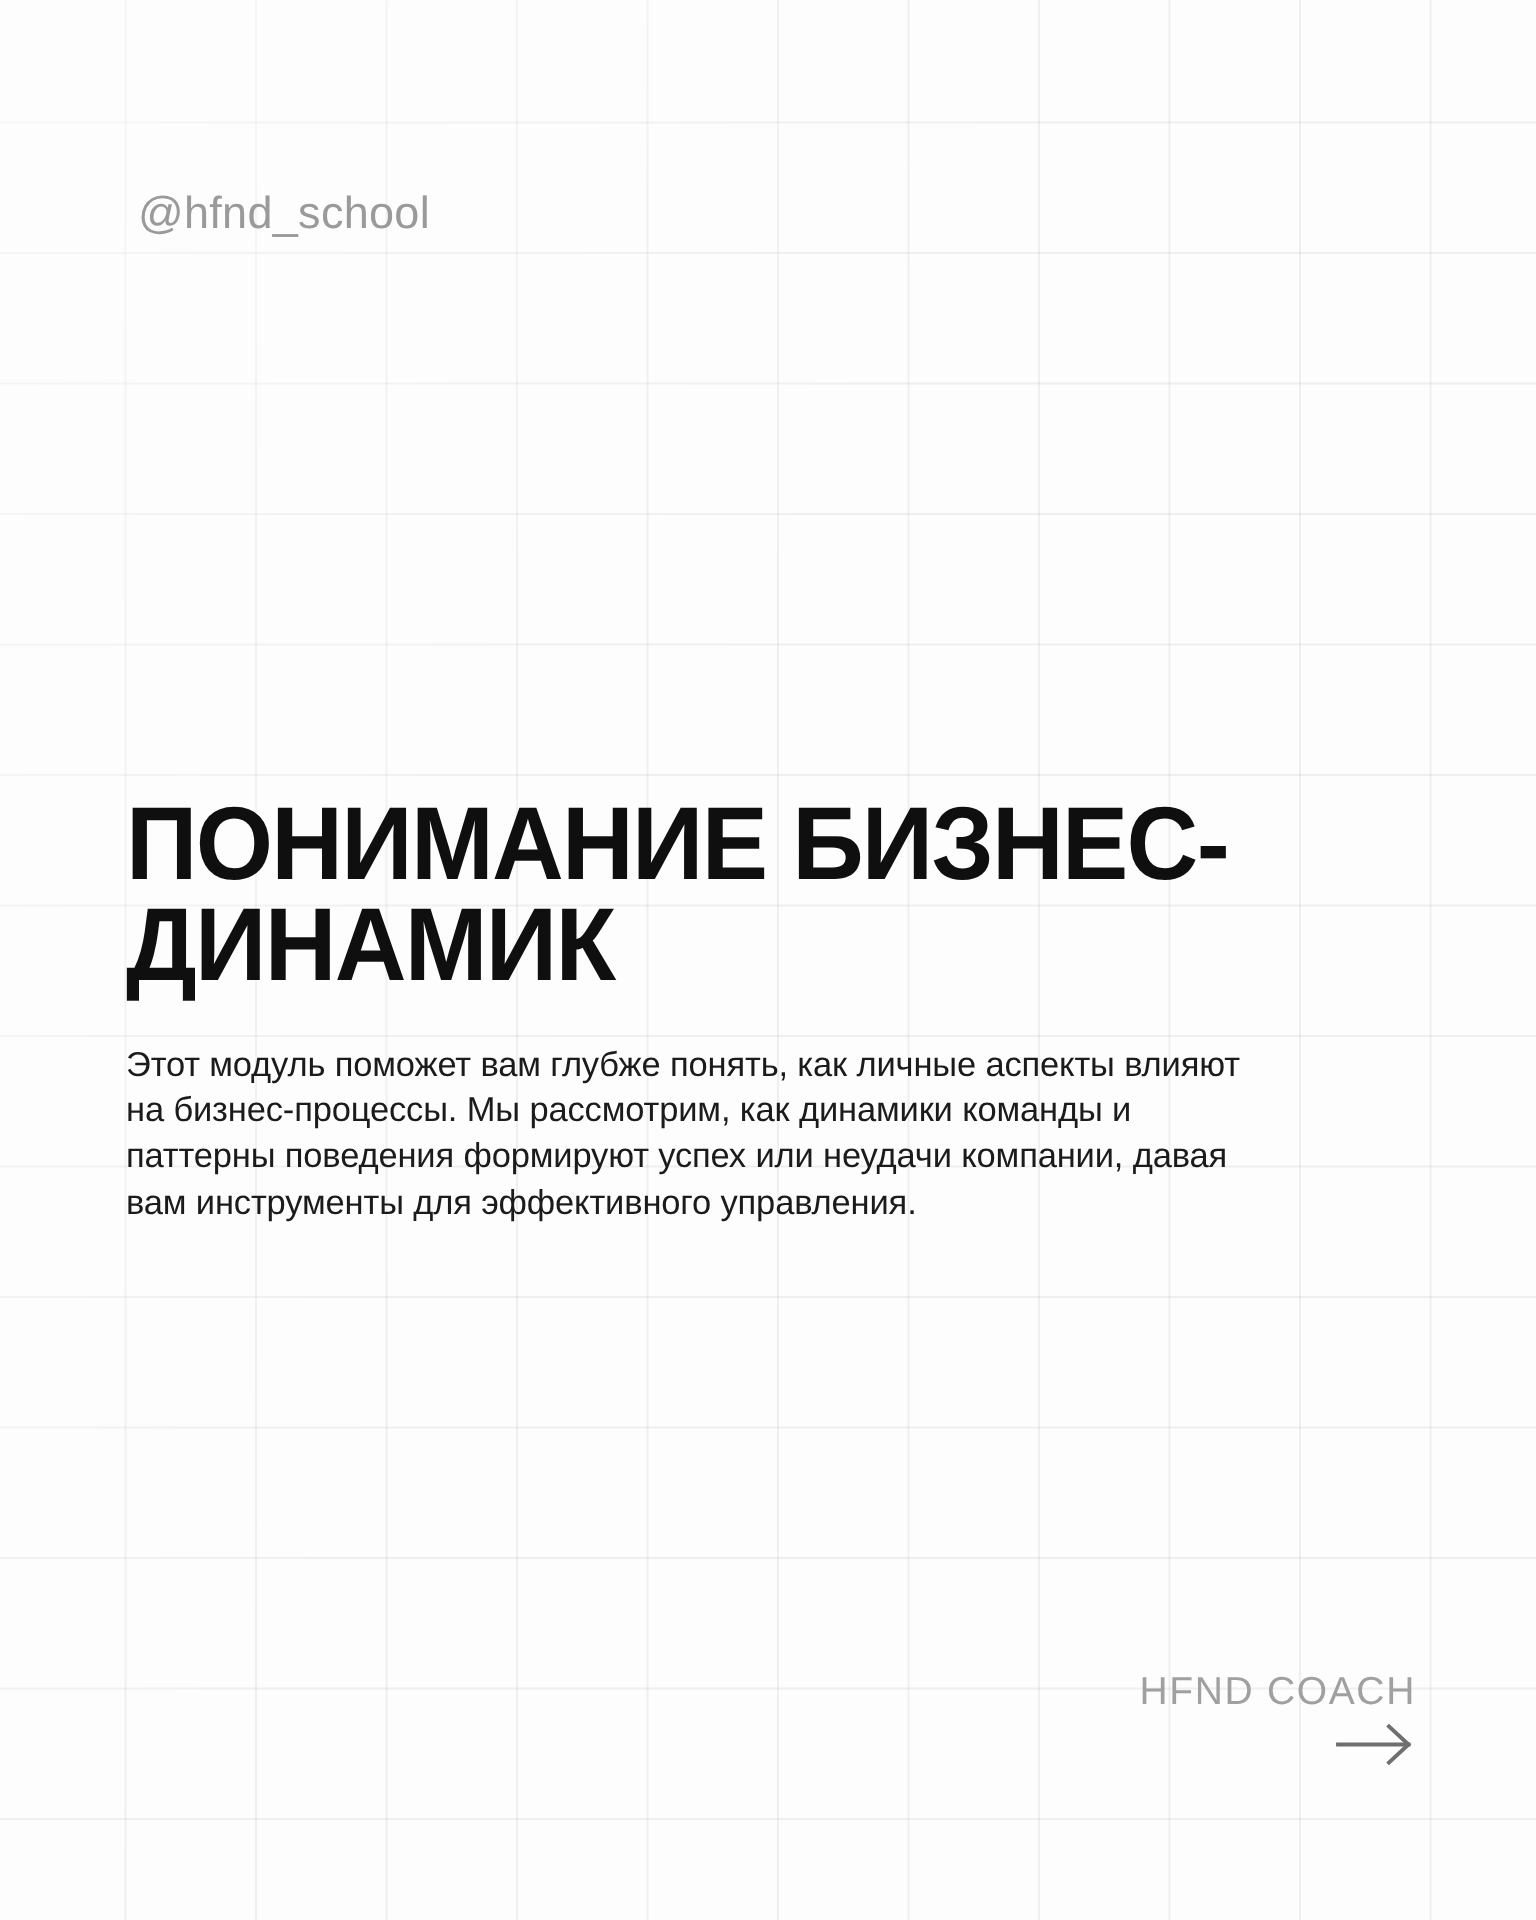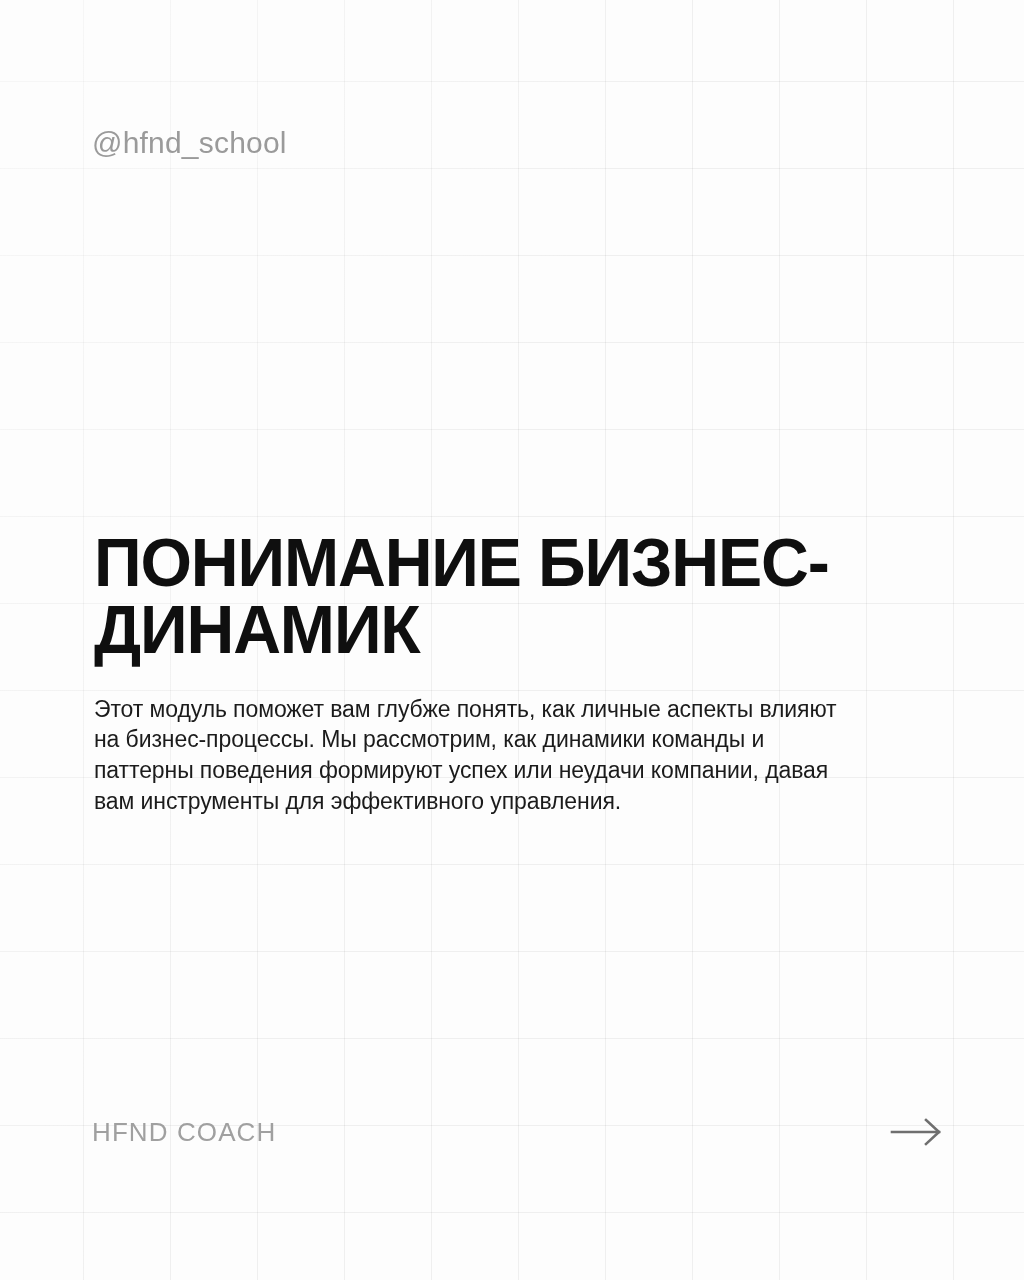--- a/index.html
+++ b/index.html
@@ -51,21 +51,21 @@
     left: 92px;
     top: 126px;
     font-size: 30px;
     letter-spacing: 0.2px;
     color: #9a9a9a;
     font-weight: 400;
   }
 
   .main-block {
     position: absolute;
-    left: 94px;
+    left: 84px;
     top: 530px;
     width: 850px;
   }
 
   .headline {
     margin: 0;
     font-size: 69px;
     line-height: 0.97;
     font-weight: 700;
     letter-spacing: -1.2px;
@@ -86,22 +86,23 @@
     max-width: 770px;
     letter-spacing: -0.1px;
   }
 
   .footer {
     position: absolute;
     left: 92px;
     right: 80px;
     top: 1112px;
     display: flex;
-    align-items: center;
+    align-items: flex-end;
     justify-content: space-between;
+    flex-direction: column;
   }
 
   .footer-label {
     font-size: 26px;
     letter-spacing: 1.1px;
     color: #a0a0a0;
     font-weight: 400;
   }
 
   .arrow-btn {

